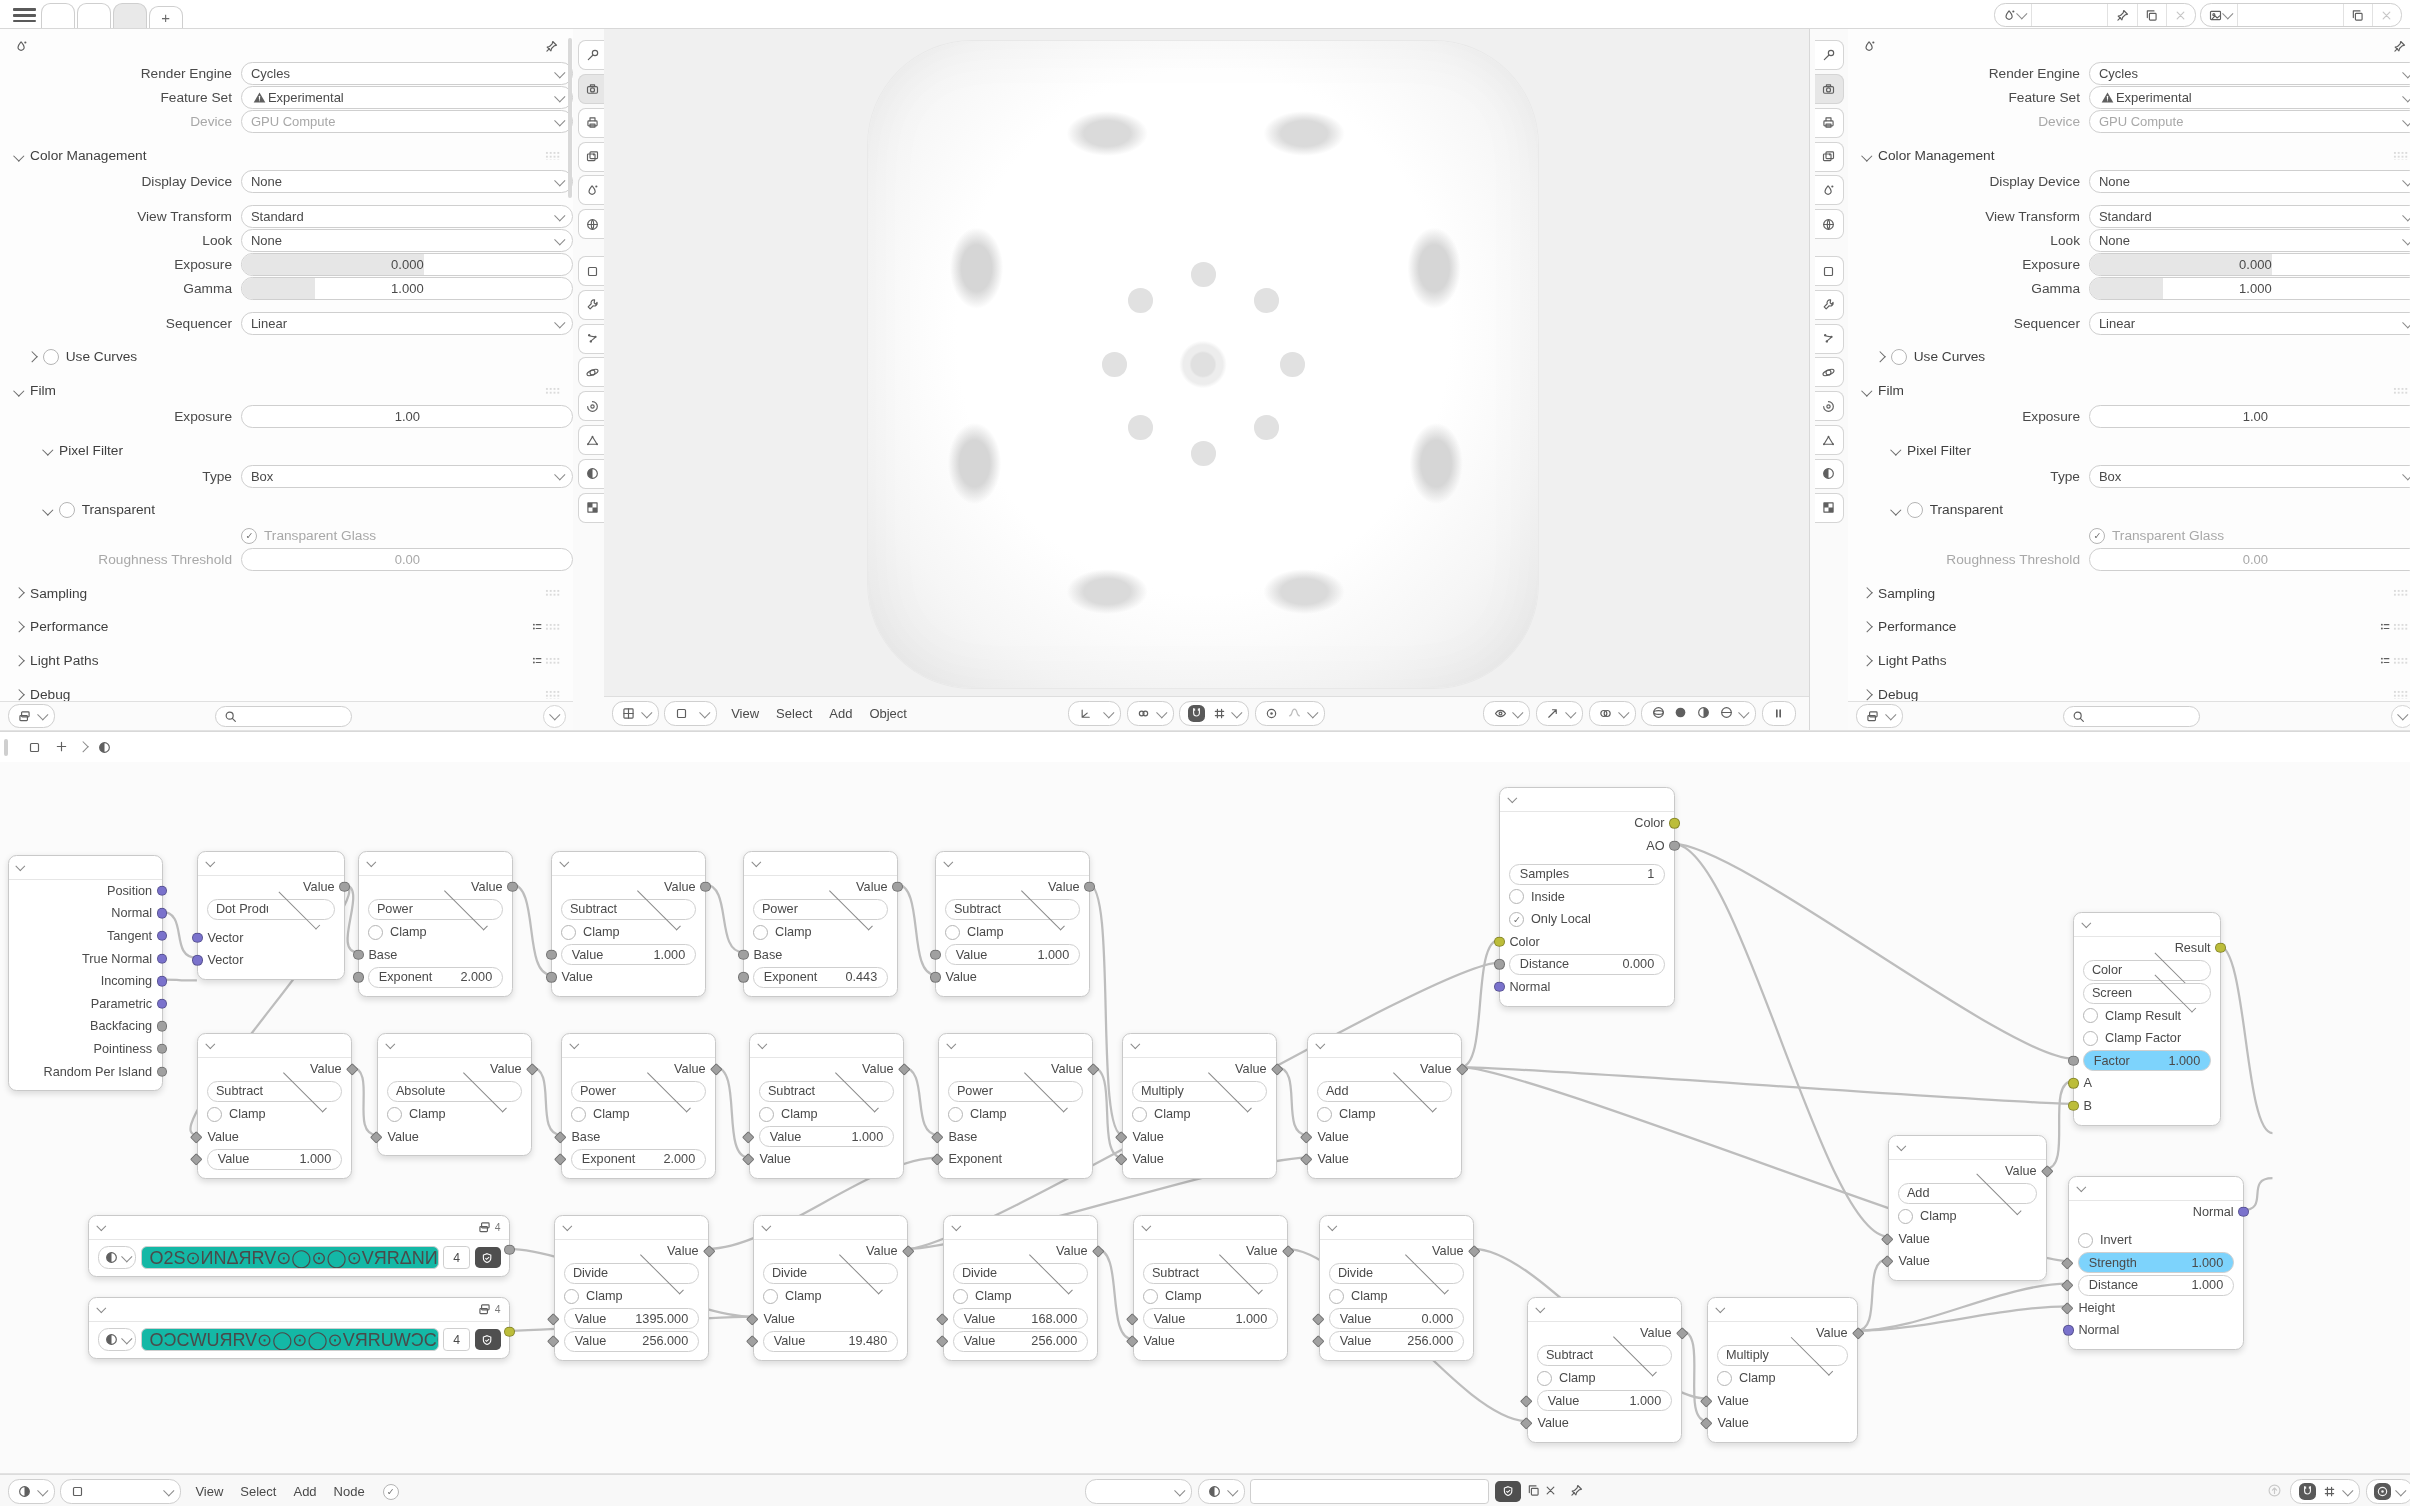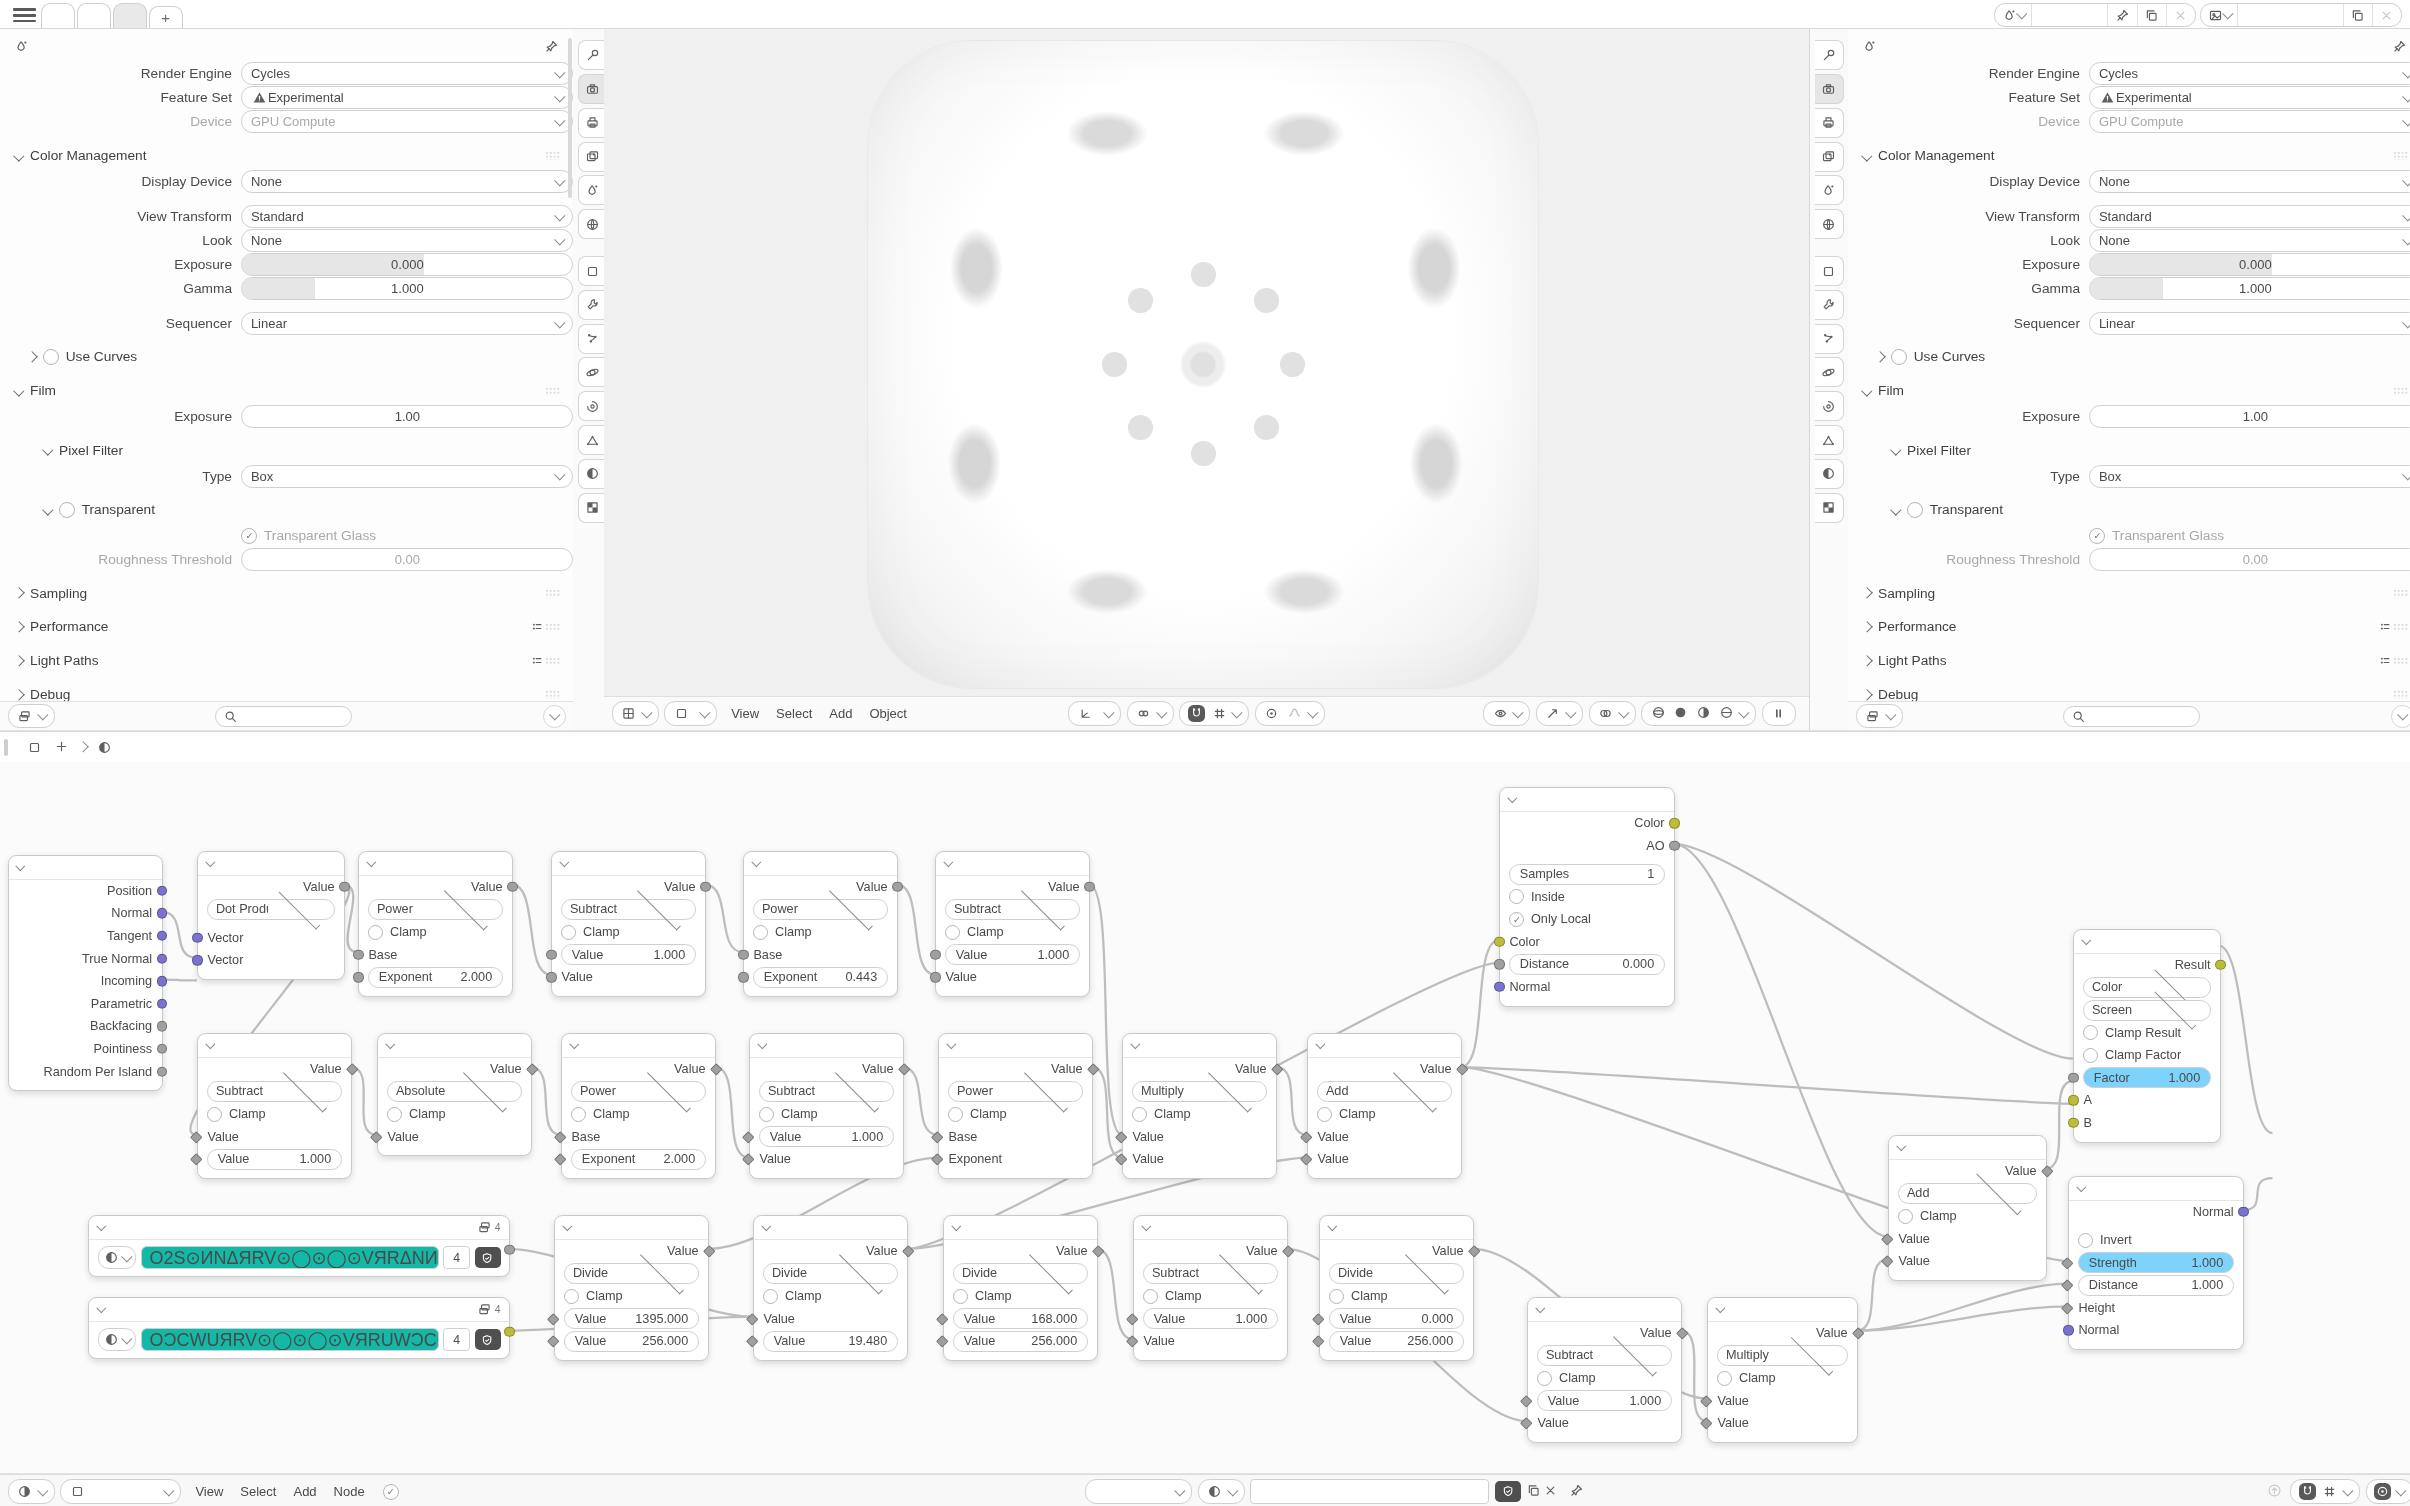--- a/index.html
+++ b/index.html
@@ -1467,21 +1467,21 @@
         <span class="nfld">
           <span>Distance</span>
           <span>0.000</span>
         </span>
       </div>
       <div class="nrow">
         <span class="sock in c-p"></span>
         <span class="nl">Normal</span>
       </div>
     </div>
-    <div class="node" style="left:2073px;top:167px;width:146px">
+    <div class="node" style="left:2073px;top:150px;width:146px">
       <div class="nhead">
         <span class="chv down"></span>
       </div>
       <div class="nrow out">
         <span class="nl">Result</span>
         <span class="sock out c-y"></span>
       </div>
       <div class="nrow">
         <span class="nsel">
           <span>Color</span>

